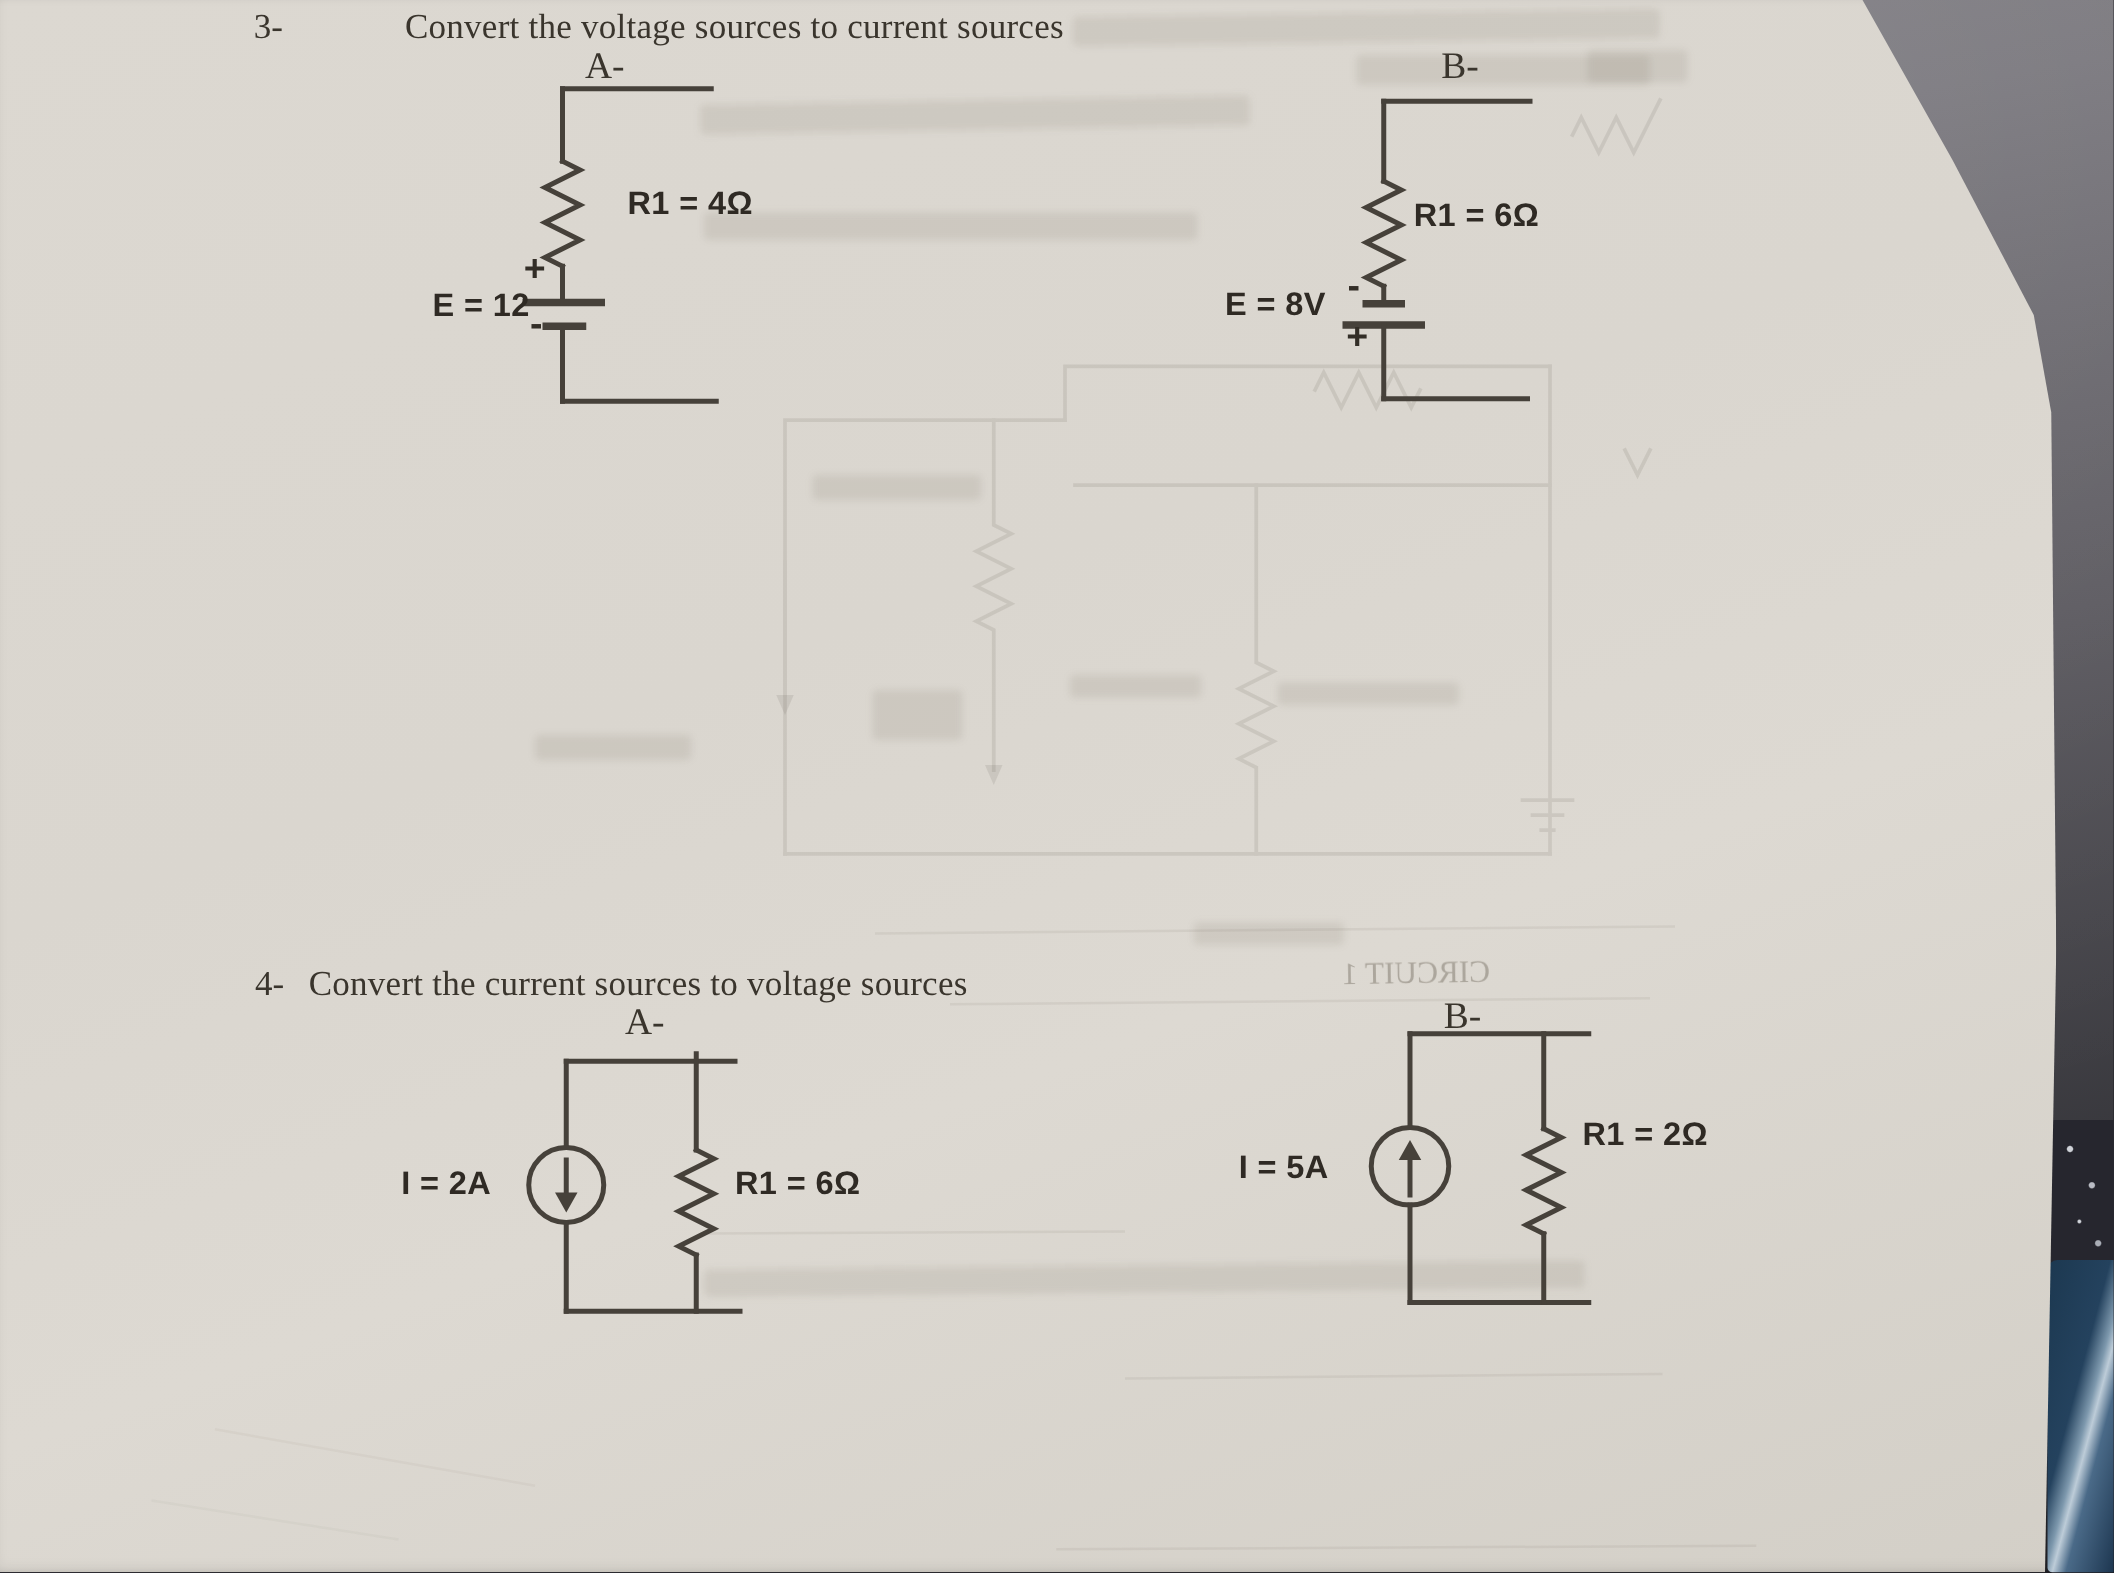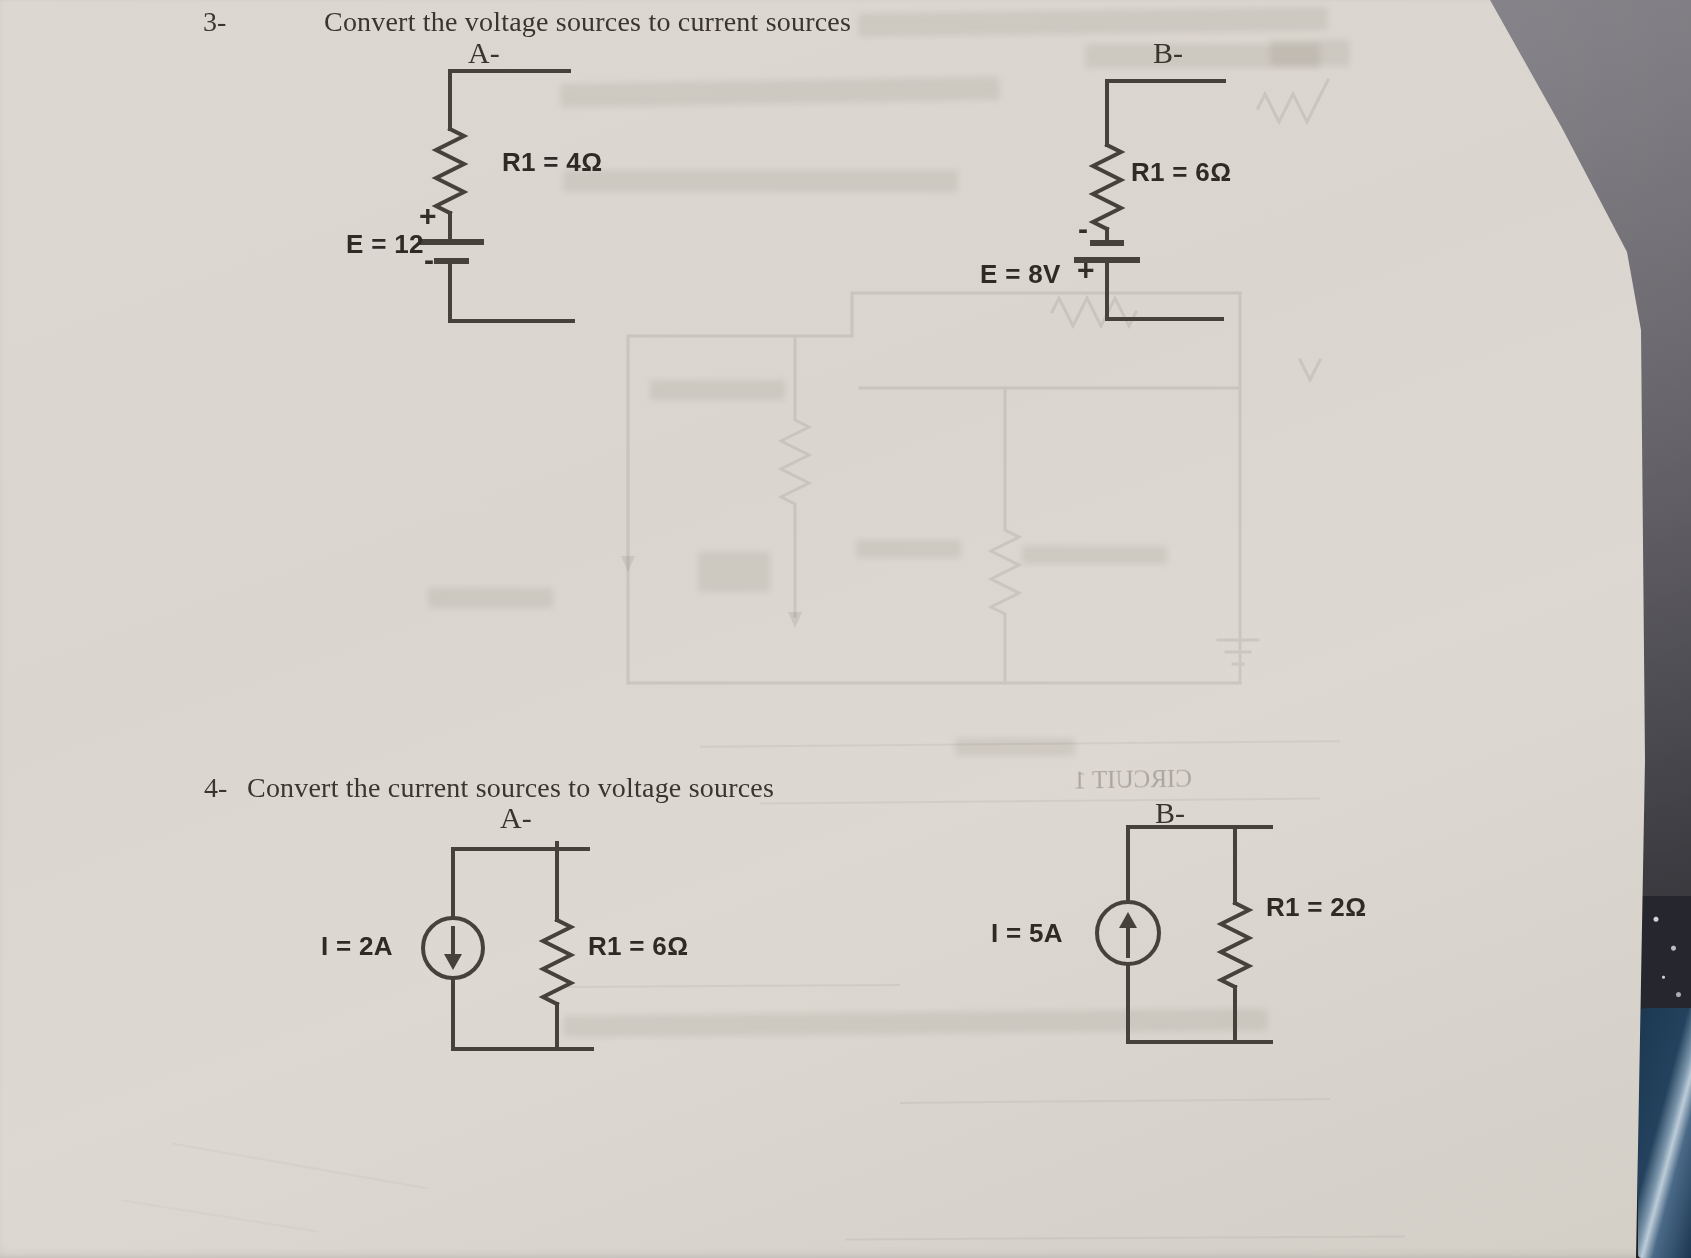--- a/index.html
+++ b/index.html
@@ -156,21 +156,21 @@
     <div class="serif t-title" style="left:276px;top:6px;margin-left:48px;">Convert the voltage sources to current sources</div>
 
     <div class="serif t-node" style="left:468px;top:36px;">A-</div>
     <div class="val" style="left:502px;top:147px;">R1 = 4Ω</div>
     <div class="val" style="left:318px;top:229px;margin-left:28px;">E = 12</div>
     <div class="sign" style="left:419px;top:201px;">+</div>
     <div class="sign" style="left:424px;top:245px;">-</div>
 
     <div class="serif t-node" style="left:1153px;top:36px;">B-</div>
     <div class="val" style="left:1131px;top:157px;">R1 = 6Ω</div>
-    <div class="val" style="left:980px;top:259px;">E = 8V</div>
+    <div class="val" style="left:980px;top:228px;">E = 8V</div>
     <div class="sign" style="left:1078px;top:214px;">-</div>
     <div class="sign" style="left:1077px;top:255px;">+</div>
 
     <div class="serif t-num" style="left:204px;top:772px;">4-</div>
     <div class="serif t-title" style="left:247px;top:772px;">Convert the current sources to voltage sources</div>
 
     <div class="serif t-node" style="left:500px;top:801px;">A-</div>
     <div class="val" style="left:321px;top:931px;">I = 2A</div>
     <div class="val" style="left:588px;top:931px;">R1 = 6Ω</div>
 

